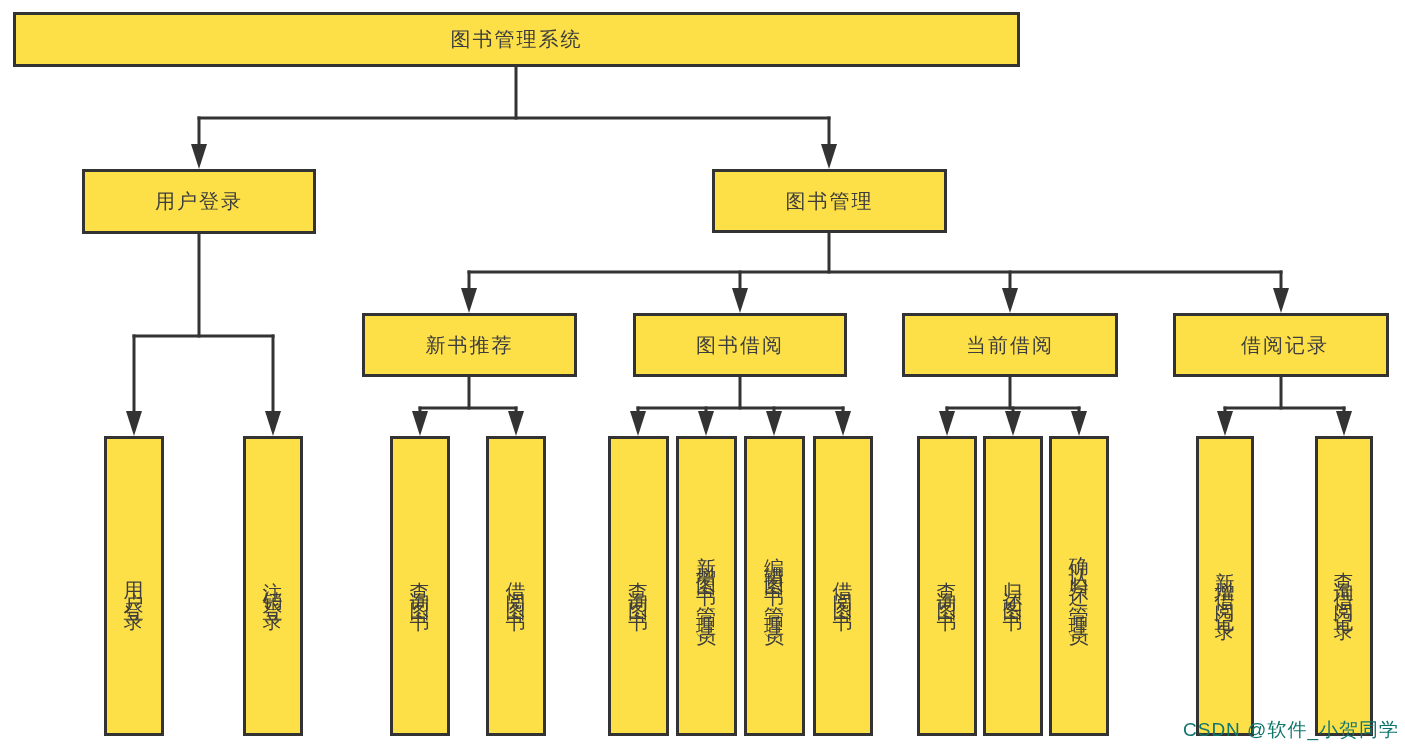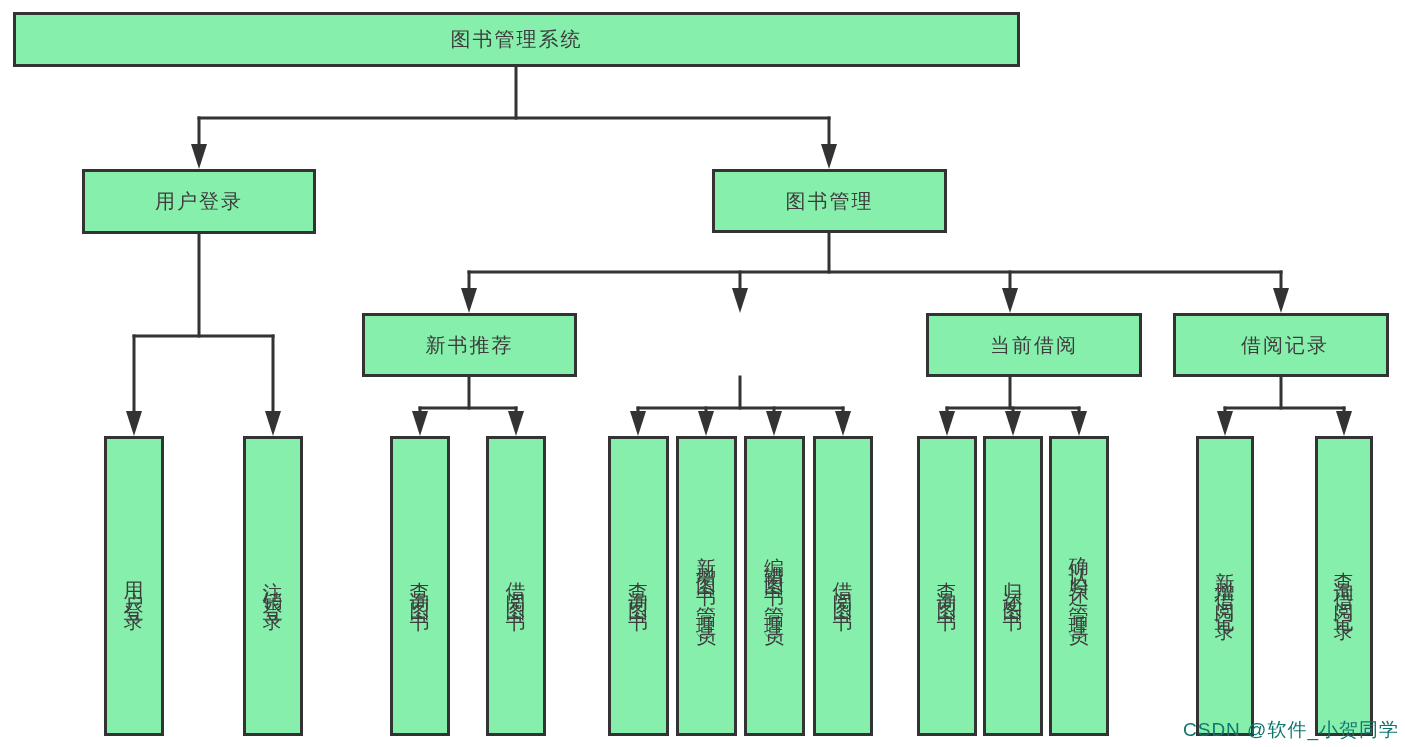--- a/index.html
+++ b/index.html
@@ -15,21 +15,21 @@
     overflow: hidden;
     font-family: "Liberation Sans", "DejaVu Sans", sans-serif;
   }
   #wires {
     position: absolute;
     left: 0;
     top: 0;
   }
   .box {
     position: absolute;
-    background: #86efac;
+    background: #fde047;
     border: 3px solid #333333;
     box-sizing: border-box;
     display: flex;
     align-items: center;
     justify-content: center;
     color: #3d3d3d;
     font-size: 20px;
     z-index: 2;
   }
   .hbox span {
@@ -132,21 +132,24 @@
   <div class="box hbox" style="left:82px; top:169px; width:234px; height:65px;">
     <span>用户登录</span>
   </div>
   <div class="box hbox" style="left:712px; top:169px; width:235px; height:64px;text-align:right;">
     <span>图书管理</span>
   </div>
 
   <div class="box hbox" style="left:362px; top:313px; width:215px; height:64px;">
     <span>新书推荐</span>
   </div>
-  <div class="box hbox" style="left:902px; top:313px; width:216px; height:64px;margin-left:24px;">
+  <div class="box hbox" style="left:633px; top:313px; width:214px; height:64px;">
+    <span>图书借阅</span>
+  </div>
+  <div class="box hbox" style="left:902px; top:313px; width:216px; height:64px;">
     <span>当前借阅</span>
   </div>
   <div class="box hbox" style="left:1173px; top:313px; width:216px; height:64px;padding-left:8px;">
     <span>借阅记录</span>
   </div>
 
   <div class="box vbox" style="left:104px; top:436px; width:60px; height:300px;">
     <span>用户登录</span>
   </div>
   <div class="box vbox" style="left:243px; top:436px; width:60px; height:300px;">

